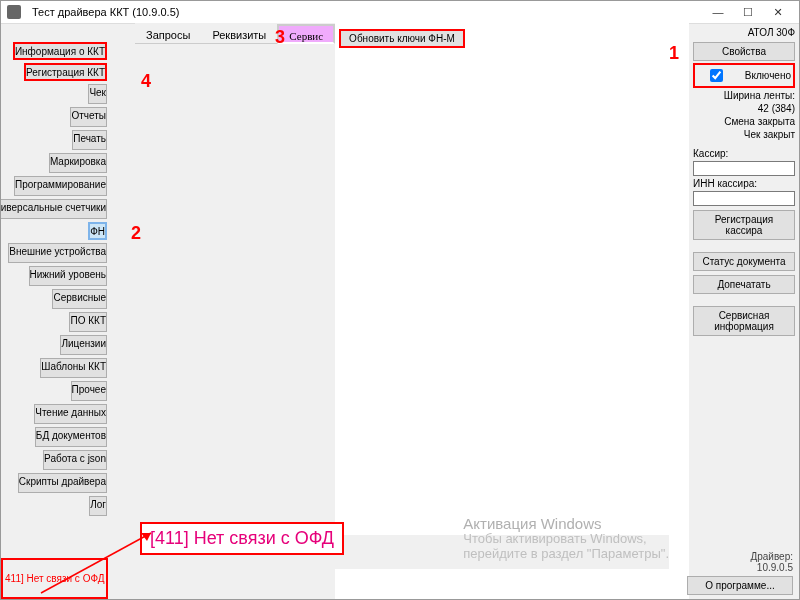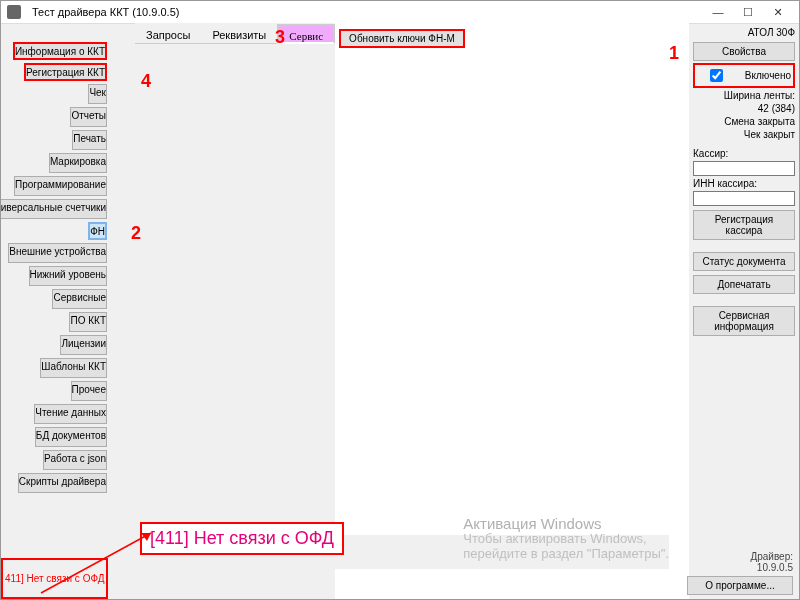--- a/index.html
+++ b/index.html
@@ -66,20 +66,21 @@
       <div class="btn"><span>Нижний уровень</span></div>
       <div class="btn"><span>Сервисные</span></div>
       <div class="btn"><span>ПО ККТ</span></div>
       <div class="btn"><span>Лицензии</span></div>
       <div class="btn"><span>Шаблоны ККТ</span></div>
       <div class="btn"><span>Прочее</span></div>
       <div class="btn"><span>Чтение данных</span></div>
       <div class="btn"><span>БД документов</span></div>
       <div class="btn"><span>Работа с json</span></div>
       <div class="btn"><span>Скрипты драйвера</span></div>
+      <div class="btn"><span>Лог</span></div>
     </div>
 
     <div class="main">
       <div class="tabs">
         <div class="tab"><span>Запросы</span></div>
         <div class="tab"><span>Реквизиты</span></div>
         <div class="tab active redbox"><span>Сервис</span></div>
       </div>
       <div class="tabcontent">
         <div class="subbtn redbox"><span>Обновить ключи ФН-М</span></div>

